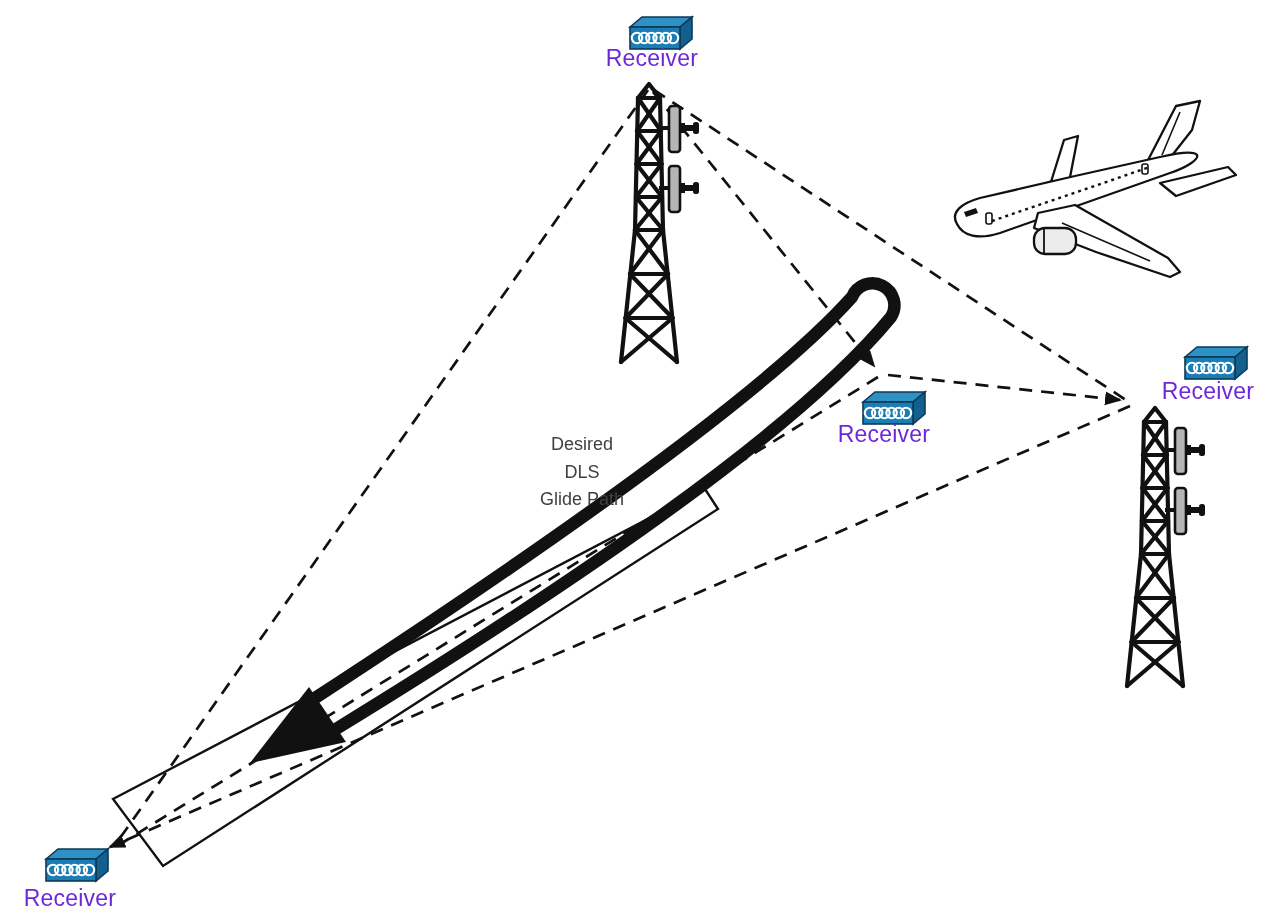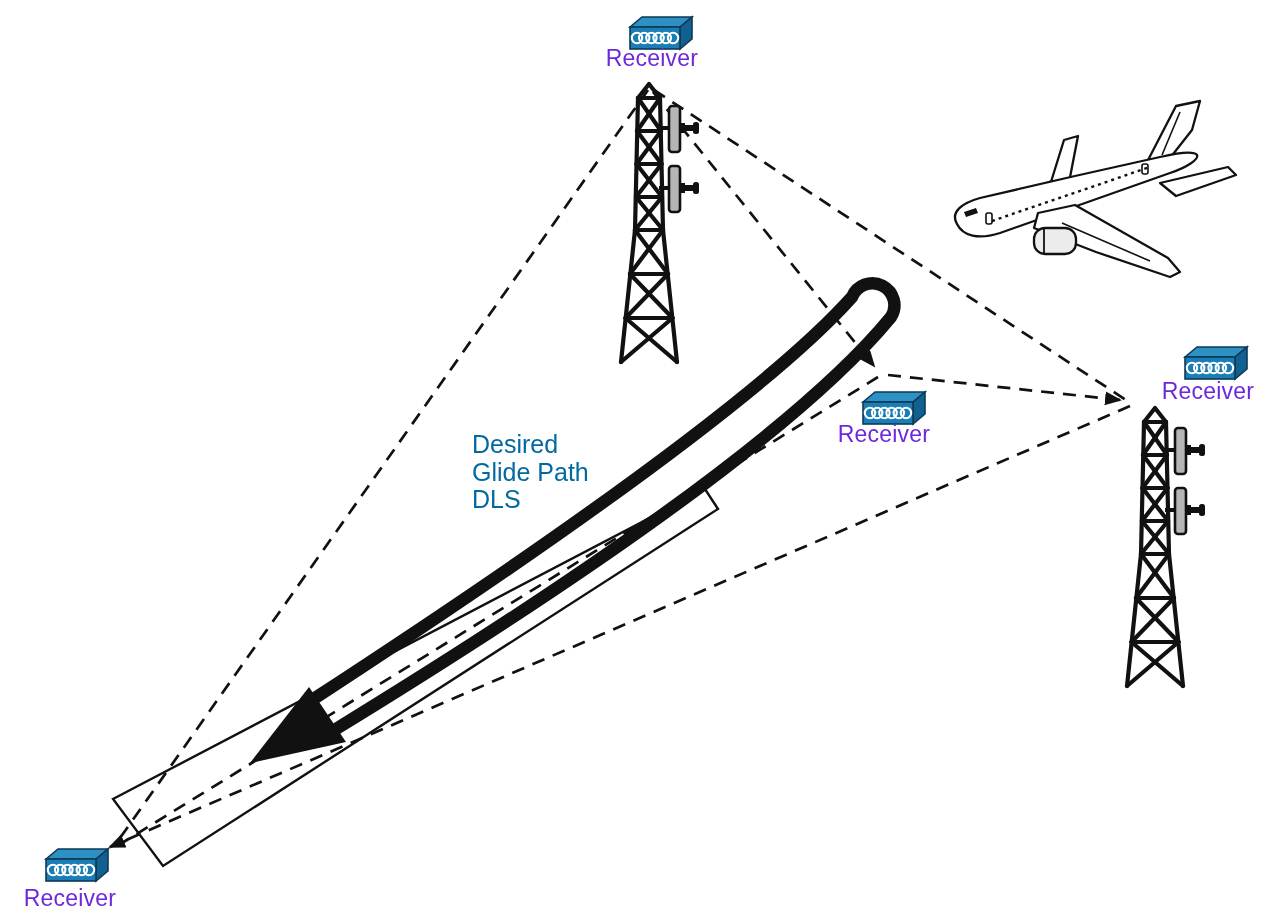--- a/index.html
+++ b/index.html
@@ -2,22 +2,22 @@
 <html><head>
 <meta charset="utf-8">
 <style>
   html,body{margin:0;padding:0;background:#ffffff;}
   body{width:1280px;height:922px;position:relative;overflow:hidden;
        font-family:"Liberation Sans","DejaVu Sans",sans-serif;}
   .stage{position:absolute;left:0;top:0;width:1280px;height:922px;}
   svg.art{position:absolute;left:0;top:0;}
   .lbl{position:absolute;width:160px;text-align:center;color:#6d28d9;
        font-size:23px;letter-spacing:0.2px;}
-  .glide-lbl{position:absolute;left:472px;top:431px;width:220px;text-align:left;
-       color:#0369a1;font-size:25px;line-height:27.5px;}
+  .glide-lbl{position:absolute;left:472px;top:431px;width:220px;text-align:center;
+       color:#404040;font-size:18px;line-height:27.5px;}
 </style>
 </head>
 <body>
 
 <div class="stage">
 
 <svg class="art" width="1280" height="922" viewBox="0 0 1280 922">
   <defs>
 
     <marker id="arr" markerUnits="userSpaceOnUse" markerWidth="22" markerHeight="18" refX="15" refY="7" orient="auto">
@@ -130,17 +130,17 @@
   <use href="#receiverBox" x="44" y="848"></use>
 </svg>
 
 <div class="lbl" style="left:572px;top:45px;">Receiver</div>
 <div class="lbl" style="left:804px;top:421px;">Receiver</div>
 <div class="lbl" style="left:1128px;top:378px;">Receiver</div>
 <div class="lbl" style="left:-10px;top:885px;">Receiver</div>
 
 <div class="glide-lbl">
   <div>Desired</div>
+  <div>DLS</div>
   <div>Glide Path</div>
-  <div>DLS</div>
 </div>
 
 </div>
 
 </body></html>

